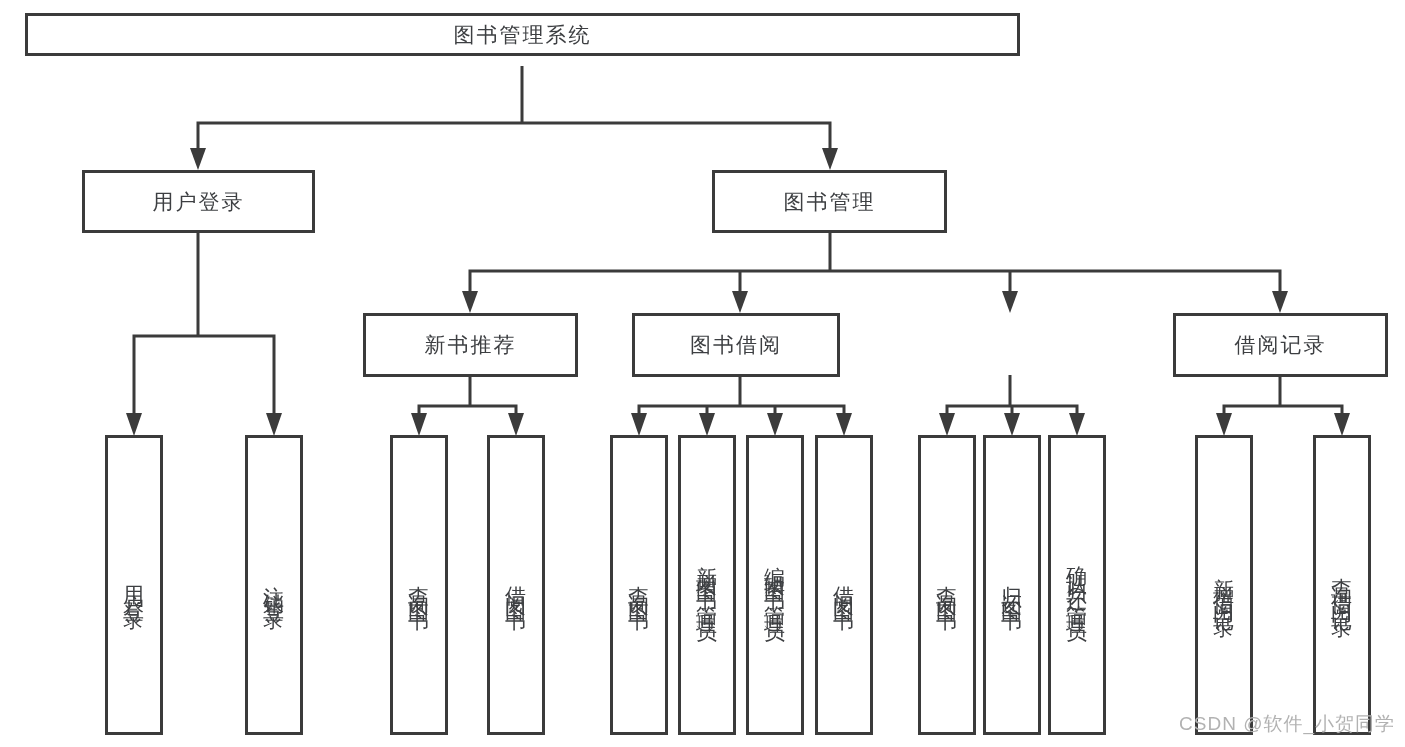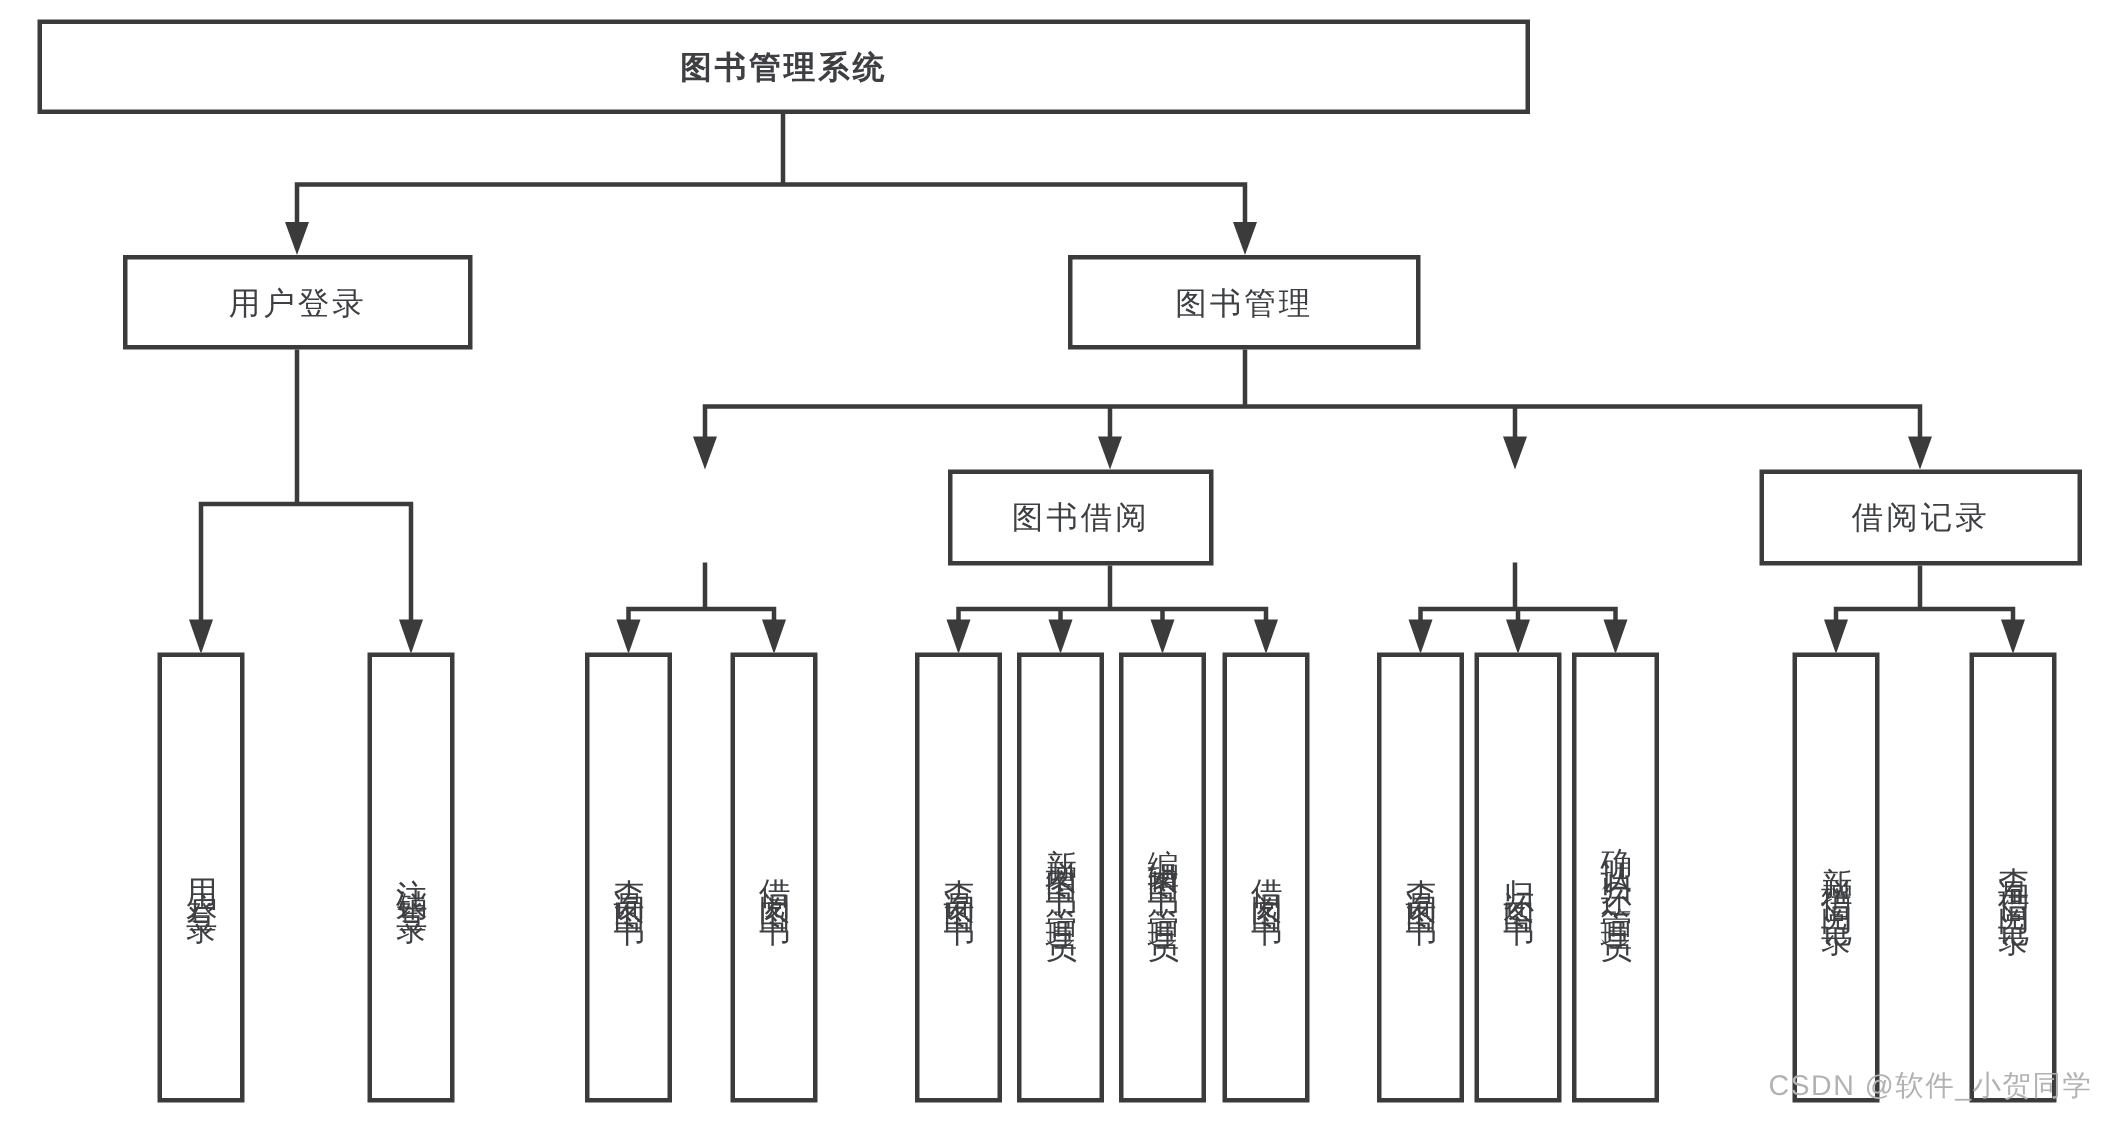--- a/index.html
+++ b/index.html
@@ -104,26 +104,27 @@
     <path d="M1010,375 V406 M946,406 H1078 M947,404.5 V415 M1012,404.5 V415 M1077,404.5 V415"></path>
     <polygon points="939,413 955,413 947,436"></polygon>
     <polygon points="1004,413 1020,413 1012,436"></polygon>
     <polygon points="1069,413 1085,413 1077,436"></polygon>
 
     <path d="M1280,375 V406 M1223,406 H1343 M1224,404.5 V415 M1342,404.5 V415"></path>
     <polygon points="1216,413 1232,413 1224,436"></polygon>
     <polygon points="1334,413 1350,413 1342,436"></polygon>
   </svg>
 
-  <div class="node hbox" style="left:25px; top:13px; width:995px; height:63px;font-weight:bold;">图书管理系统</div>
+  <div class="node hbox" style="left:25px; top:13px; width:995px; height:43px;">图书管理系统</div>
 
   <div class="node hbox" style="left:82px; top:170px; width:233px; height:63px;">用户登录</div>
   <div class="node hbox" style="left:712px; top:170px; width:235px; height:63px;">图书管理</div>
 
-  <div class="node hbox" style="left:632px; top:313px; width:177px; height:64px;">图书借阅</div>
+  <div class="node hbox" style="left:363px; top:313px; width:215px; height:64px;">新书推荐</div>
+  <div class="node hbox" style="left:632px; top:313px; width:208px; height:64px;">图书借阅</div>
   <div class="node hbox" style="left:1173px; top:313px; width:215px; height:64px;">借阅记录</div>
 
   <div class="node leaf" style="left:105px;">
     <span>用户登录</span>
   </div>
   <div class="node leaf" style="left:245px;">
     <span>注销登录</span>
   </div>
 
   <div class="node leaf" style="left:390px;">

